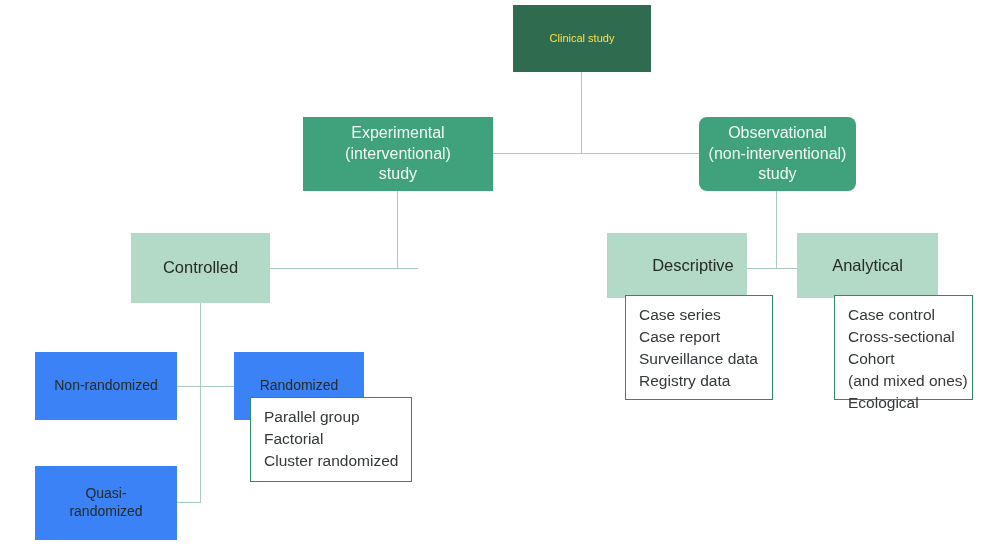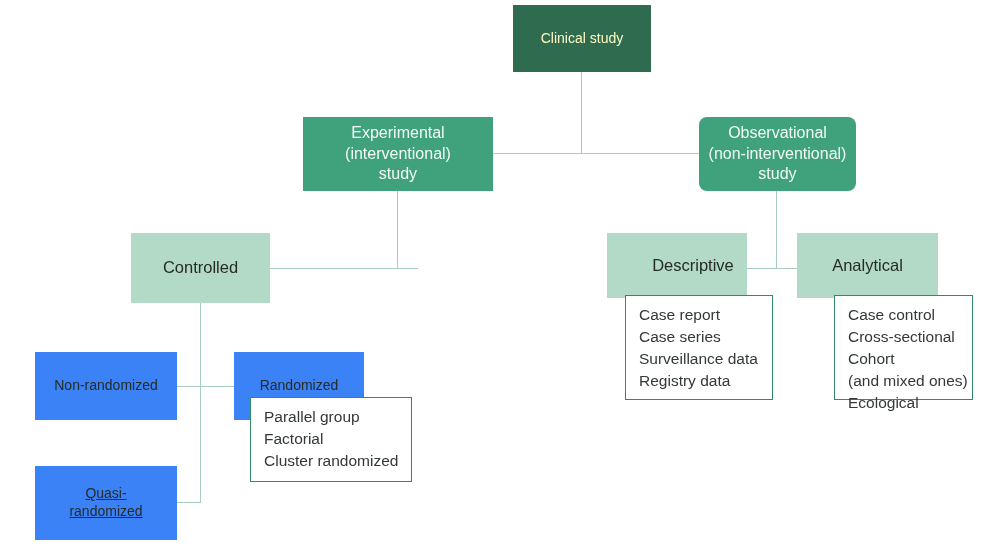--- a/index.html
+++ b/index.html
@@ -30,22 +30,22 @@
     z-index: 2;
   }
   .node .label {
     display: block;
     white-space: pre-line;
     padding: 0 6px;
   }
   
   .lvl-root {
     background: #2e6b4f;
-    color: #fef9c3;
-    font-size: 14px;
+    color: #fde047;
+    font-size: 11px;
   }
   .lvl-two {
     background: #3fa27c;
     color: #f2faf6;
     font-size: 16px;
   }
   .lvl-three {
     background: #b2dac6;
     color: #262b28;
     font-size: 16.5px;
@@ -137,37 +137,37 @@
   </div>
 
   <div class="node lvl-four" style="left:35px; top:352px; width:142px; height:68px;">
     <span class="label">Non-randomized</span>
   </div>
 
   <div class="node lvl-four" style="left:234px; top:352px; width:130px; height:68px; justify-content:center;">
     <span class="label">Randomized</span>
   </div>
 
-  <div class="node lvl-four" style="left:35px; top:466px; width:142px; height:74px;text-decoration:underline;">
+  <div class="node lvl-four" style="left:35px; top:466px; width:142px; height:74px;">
     <span class="label">Quasi-
 randomized</span>
   </div>
 
   <div class="listbox" style="left:250px; top:397px; width:162px; height:85px;">
     <ul>
       <li>Parallel group</li>
       <li>Factorial</li>
       <li>Cluster randomized</li>
     </ul>
   </div>
 
   <div class="listbox" style="left:625px; top:295px; width:148px; height:105px;">
     <ul>
+      <li>Case series</li>
       <li>Case report</li>
-      <li>Case series</li>
       <li>Surveillance data</li>
       <li>Registry data</li>
     </ul>
   </div>
 
   <div class="listbox" style="left:834px; top:295px; width:139px; height:105px;">
     <ul>
       <li>Case control</li>
       <li>Cross-sectional</li>
       <li>Cohort</li>

